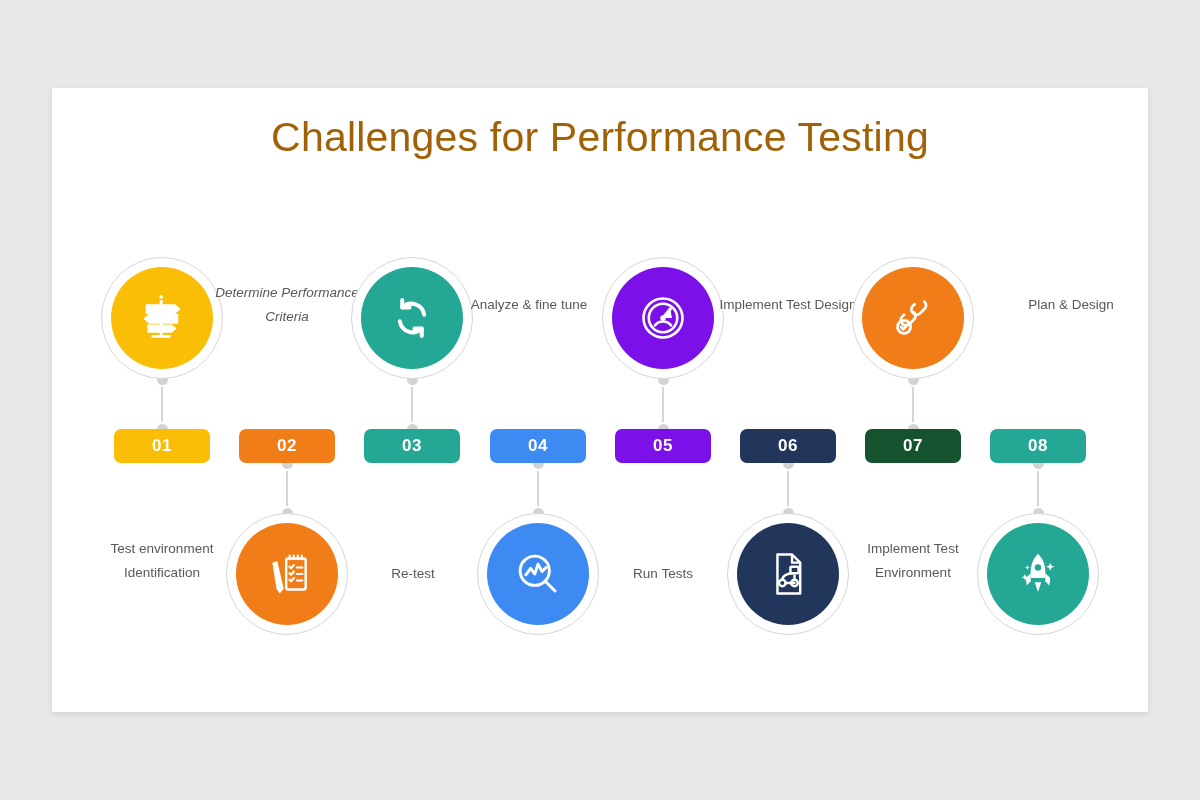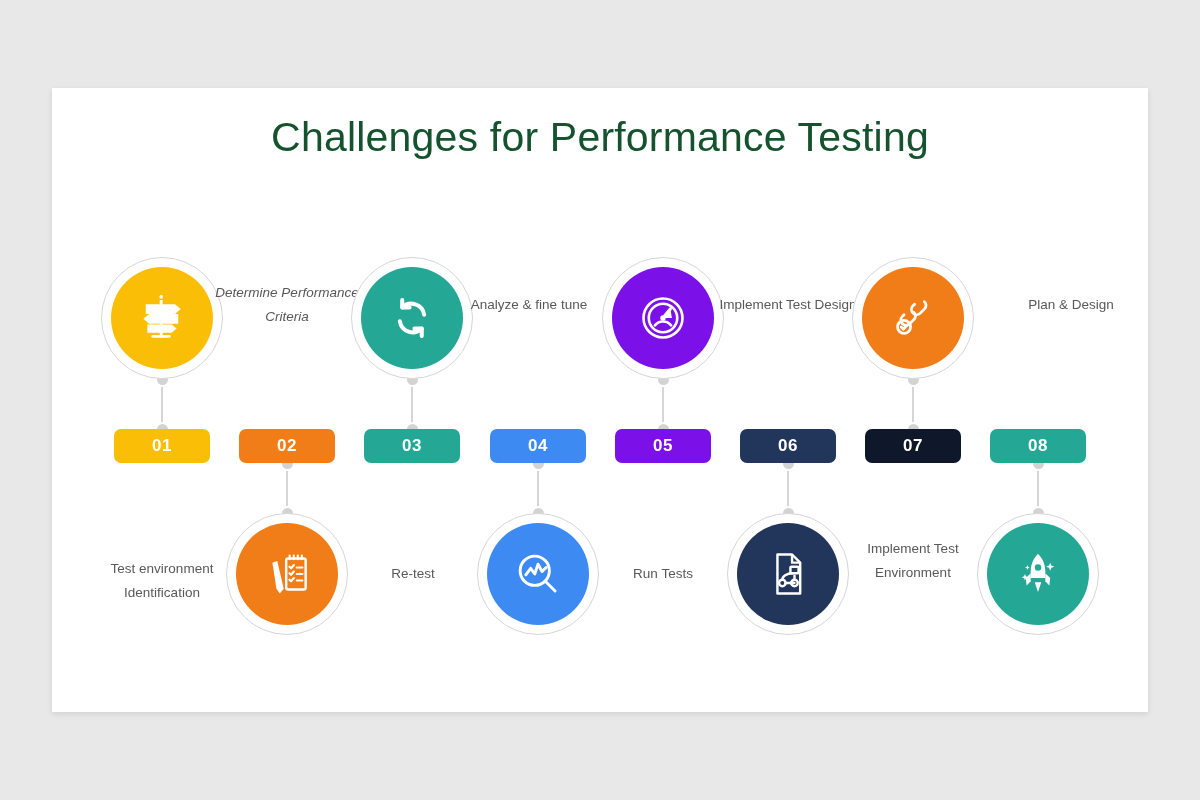--- a/index.html
+++ b/index.html
@@ -29,21 +29,21 @@
   #header {
     position: absolute;
     left: 0;
     top: 27px;
     width: 100%;
     text-align: center;
   }
   #slide-title {
     font-size: 41px;
     font-weight: normal;
-    color: #14532d;
+    color: #a16207;
     letter-spacing: 0.2px;
     line-height: 1.1;
     margin: 0;
   }
   #slide-subtitle {
     font-size: 15px;
     color: #58585a;
     margin: 17px 0 0 0;
     line-height: 1.1;
   }
@@ -206,21 +206,21 @@
         <path d="M44 32h7"></path>
         <path d="M44 40h7"></path>
       </g>
     </svg>
         </div>
       </div>
       <div class="node" style="left: 235px; top: 358px;">
         <div class="badge" style="background: rgb(240, 125, 24);">02</div>
       </div>
       <div class="node" style="left: 235px; top: 486px;">
-        <div class="label bottom" style="left: -200px; top: -37.5px; margin-top: 20px;">Test environment Identification</div>
+        <div class="label bottom" style="left: -200px; top: -37.5px;">Test environment Identification</div>
       </div>
       <div class="node" style="left: 360px; top: 0px;">
         <div class="conn-line" style="top: 291px; height: 50px;"></div>
         <div class="conn-dot" style="top: 283.5px;"></div>
         <div class="conn-dot" style="top: 333.5px;"></div>
       </div>
       <div class="node" style="left: 360px; top: 230px;">
         <div class="ring"></div>
         <div class="disc" style="background: rgb(36, 167, 149);">
           <svg viewBox="0 0 64 64" fill="none" stroke="#fff" stroke-width="5" stroke-linecap="round" xmlns="http://www.w3.org/2000/svg">
@@ -319,21 +319,21 @@
         <div class="disc" style="background: rgb(240, 125, 24);">
           <svg viewBox="0 0 64 64" fill="none" stroke="#fff" stroke-width="3.4" stroke-linecap="round" stroke-linejoin="round" xmlns="http://www.w3.org/2000/svg">
       <path d="M46 12a6 6 0 0 1 0 9l-5 5a6 6 0 0 1-9-9l2-2"></path>
       <path d="M33 25a6 6 0 0 1 0 9l-5 5a6 6 0 0 1-9-9l2-2"></path>
       <circle cx="21" cy="43" r="8"></circle>
       <path d="M17.5 43l2.6 2.8 5-5.4"></path>
     </svg>
         </div>
       </div>
       <div class="node" style="left: 861px; top: 358px;">
-        <div class="badge" style="background: #0f172a;">07</div>
+        <div class="badge" style="background: #14532d;">07</div>
       </div>
       <div class="node" style="left: 861px; top: 230px;">
         <div class="label top" style="left: 50px; top: -25px; padding-left: 33px;">Plan &amp; Design</div>
       </div>
       <div class="node" style="left: 986px; top: 0px;">
         <div class="conn-line" style="top: 375px; height: 50px;"></div>
         <div class="conn-dot" style="top: 367.5px;"></div>
         <div class="conn-dot" style="top: 417.5px;"></div>
       </div>
       <div class="node" style="left: 986px; top: 486px;">

